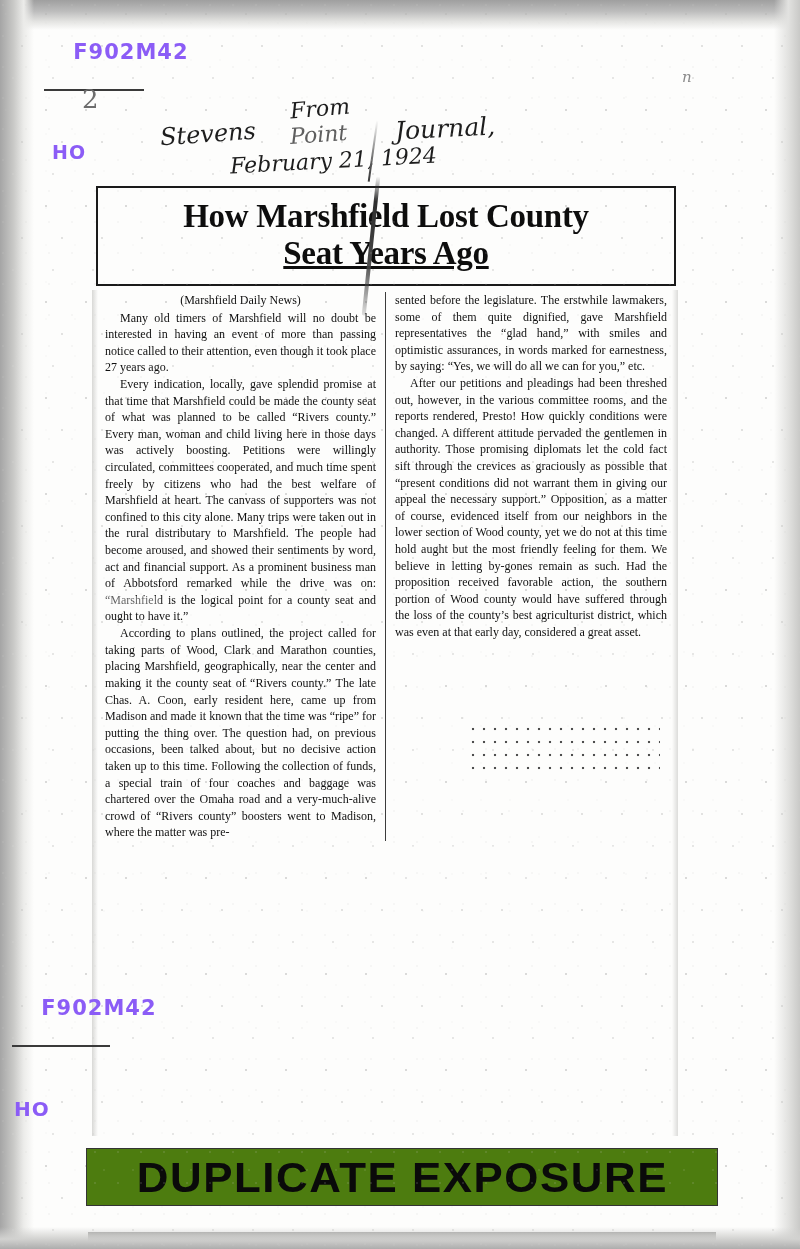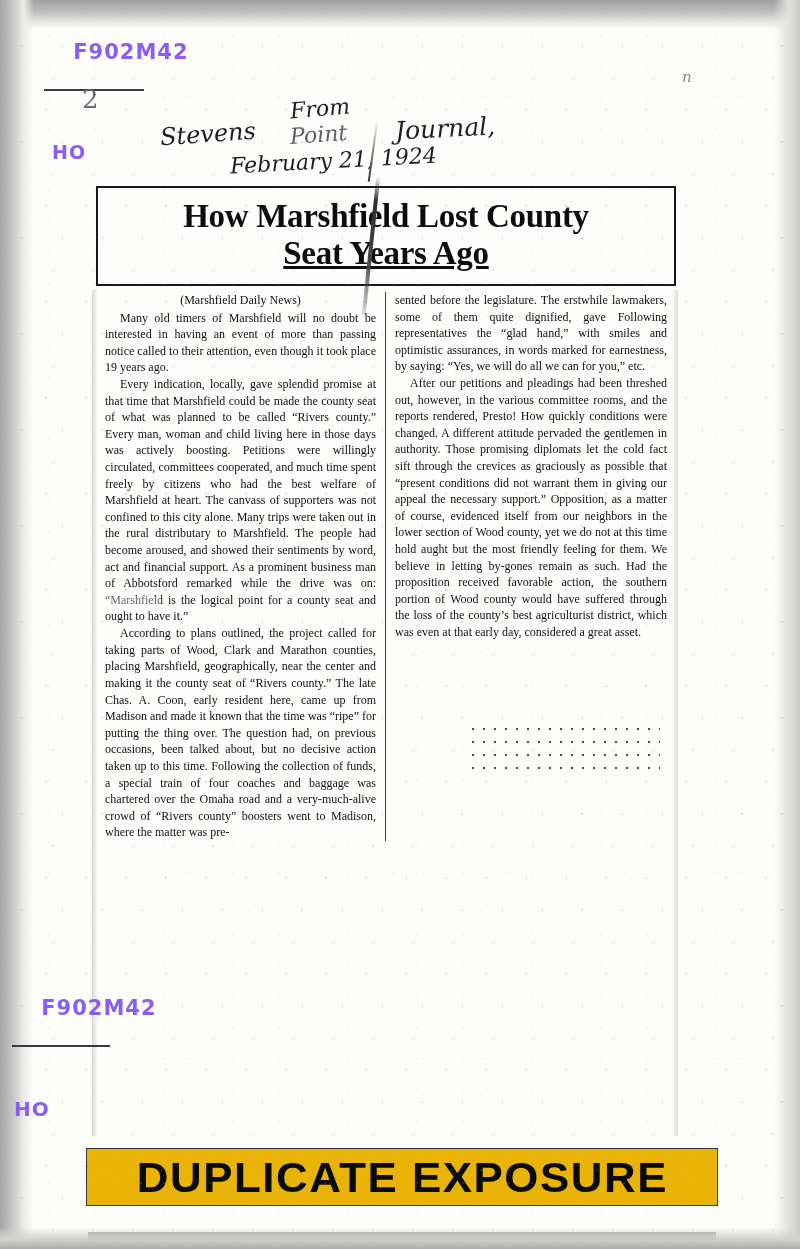--- a/index.html
+++ b/index.html
@@ -154,21 +154,21 @@
   .clip-edge-r{position:absolute;left:672px;top:290px;width:6px;height:846px;
     background:linear-gradient(270deg,#dcdcda,rgba(253,253,252,0));}
 
   
   .stamp{
     position:absolute;
     left:86px;top:1148px;
     width:630px;height:56px;
     border:1px solid #343434;
     display:flex;align-items:center;justify-content:center;
-    background:#eab308;
+    background:#4d7c0f;
   }
   .stamp-text{
     font-family:"Liberation Sans",sans-serif;
     font-weight:700;
     font-size:43px;
     letter-spacing:1.5px;
     color:#0a0a0a;
     transform:scaleX(1.02);
   }
   .stamp-shadow{
@@ -212,27 +212,27 @@
       <div class="headline">
         <span>How Marshfield Lost County</span>
         <span class="l2">Seat Years Ago</span>
       </div>
     </div>
 
     <div class="columns">
 
       <div class="col col-left">
         <p class="credit">(Marshfield Daily News)</p>
-        <p>Many old timers of Marshfield will no doubt be interested in having an event of more than passing notice called to their attention, even though it took place 19 years ago.</p>
+        <p>Many old timers of Marshfield will no doubt be interested in having an event of more than passing notice called to their attention, even though it took place 27 years ago.</p>
         <p>Every indication, locally, gave splendid promise at that time that Marshfield could be made the county seat of what was planned to be called “Rivers county.” Every man, woman and child living here in those days was actively boosting. Petitions were willingly circulated, committees cooperated, and much time spent freely by citizens who had the best welfare of Marshfield at heart. The canvass of supporters was not confined to this city alone. Many trips were taken out in the rural distributary to Marshfield. The people had become aroused, and showed their sentiments by word, act and financial support. As a prominent business man of Abbotsford remarked while the drive was on: “Marshfield is the logical point for a county seat and ought to have it.”</p>
         <p>According to plans outlined, the project called for taking parts of Wood, Clark and Marathon counties, placing Marshfield, geographically, near the center and making it the county seat of “Rivers county.” The late Chas. A. Coon, early resident here, came up from Madison and made it known that the time was “ripe” for putting the thing over. The question had, on previous occasions, been talked about, but no decisive action taken up to this time. Following the collection of funds, a special train of four coaches and baggage was chartered over the Omaha road and a very-much-alive crowd of “Rivers county” boosters went to Madison, where the matter was pre-</p>
       </div>
 
       <div class="col col-right">
-        <p class="cont">sented before the legislature. The erstwhile lawmakers, some of them quite dignified, gave Following representatives the “glad hand,” with smiles and optimistic assurances, in words marked for earnestness, by saying: “Yes, we will do all we can for you,” etc.</p>
+        <p class="cont">sented before the legislature. The erstwhile lawmakers, some of them quite dignified, gave Marshfield representatives the “glad hand,” with smiles and optimistic assurances, in words marked for earnestness, by saying: “Yes, we will do all we can for you,” etc.</p>
         <p>After our petitions and pleadings had been threshed out, however, in the various committee rooms, and the reports rendered, Presto! How quickly conditions were changed. A different attitude pervaded the gentlemen in authority. Those promising diplomats let the cold fact sift through the crevices as graciously as possible that “present conditions did not warrant them in giving our appeal the necessary support.” Opposition, as a matter of course, evidenced itself from our neighbors in the lower section of Wood county, yet we do not at this time hold aught but the most friendly feeling for them. We believe in letting by-gones remain as such. Had the proposition received favorable action, the southern portion of Wood county would have suffered through the loss of the county’s best agriculturist district, which was even at that early day, considered a great asset.</p>
       </div>
 
     </div>
   </div>
 
   <div class="scratch"></div>
   <div class="scratch2"></div>
 
   <div class="fade-patch" style="left:100px;top:596px;width:60px;height:16px;"></div>

